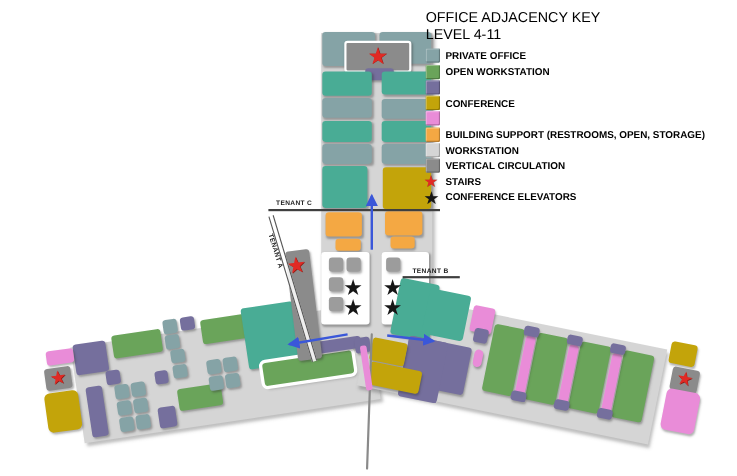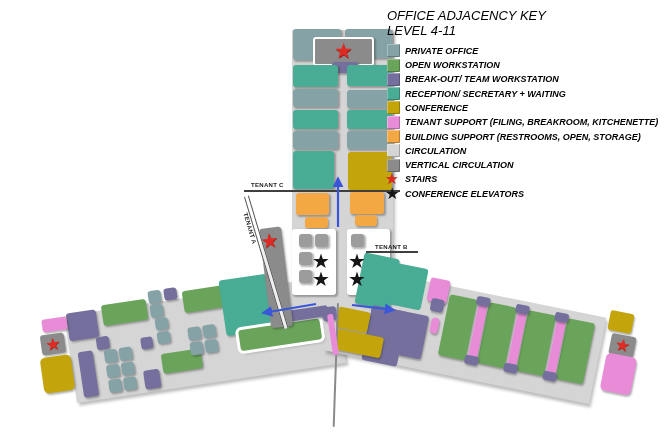--- a/index.html
+++ b/index.html
@@ -18,21 +18,21 @@
   .wframe{box-shadow:0 0 0 3px #ffffff,2px 3px 3px rgba(0,0,0,.3);}
   .pstar{position:absolute;line-height:1;z-index:6;font-family:"DejaVu Sans",sans-serif;}
   .starred{color:var(--red);text-shadow:.5px .5px 0 #8c1a12;}
   .starblk{color:var(--blk);}
   .ctr{display:flex;align-items:center;justify-content:center;}
   .tline{position:absolute;background:#3f3f3f;z-index:7;}
   .tlabel{position:absolute;font-size:6px;font-weight:700;color:#1c1c1c;letter-spacing:.3px;
           white-space:nowrap;z-index:7;}
   #arrows{position:absolute;left:0;top:0;z-index:9;pointer-events:none;color:var(--arrow);}
   
-  #legend{position:absolute;left:387px;top:8px;z-index:10;font-style:italic;}
+  #legend{position:absolute;left:387px;top:8px;z-index:10;}
   .lg-title{font-size:13px;line-height:1.18;color:#000;font-weight:400;white-space:nowrap;}
   .lg-row{display:flex;align-items:center;height:14.3px;gap:5px;}
   .lg-swatch{width:13px;height:13px;flex:0 0 13px;border-radius:1px;
              box-shadow:inset -1px -1px 0 rgba(0,0,0,.25),inset 1px 1px 0 rgba(255,255,255,.3);}
   .lg-star{width:15px;flex:0 0 15px;font-size:15px;line-height:13px;margin-left:-2px;
            text-align:left;font-family:"DejaVu Sans",sans-serif;text-shadow:.4px .4px 0 rgba(0,0,0,.35);}
   .lg-label{font-size:9px;font-weight:700;color:#000;white-space:nowrap;letter-spacing:0;}
   #legend-list{margin-top:5px;}
 </style>
 </head>
@@ -183,51 +183,44 @@
 
     <div class="lg-row">
       <span class="lg-swatch" style="background: rgb(106, 164, 90);"></span>
 
       <span class="lg-label">OPEN WORKSTATION</span>
     </div>
 
     <div class="lg-row">
       <span class="lg-swatch" style="background: rgb(117, 111, 157);"></span>
 
-      <span class="lg-label">BREAK-OUT/ TEAM WORKSTATION</span>
-    </div>
-
-    <div class="lg-row">
-      <span class="lg-swatch" style="background: rgb(73, 172, 149);"></span>
-
-      <span class="lg-label">RECEPTION/ SECRETARY + WAITING</span>
-    </div>
+    </div>
+
 
     <div class="lg-row">
       <span class="lg-swatch" style="background: rgb(195, 164, 10);"></span>
 
       <span class="lg-label">CONFERENCE</span>
     </div>
 
     <div class="lg-row">
       <span class="lg-swatch" style="background: rgb(233, 140, 216);"></span>
 
-      <span class="lg-label">TENANT SUPPORT (FILING, BREAKROOM, KITCHENETTE)</span>
     </div>
 
     <div class="lg-row">
       <span class="lg-swatch" style="background: rgb(244, 168, 67);"></span>
 
       <span class="lg-label">BUILDING SUPPORT (RESTROOMS, OPEN, STORAGE)</span>
     </div>
 
     <div class="lg-row">
       <span class="lg-swatch" style="background: rgb(213, 213, 213);"></span>
 
-      <span class="lg-label">CIRCULATION</span>
+      <span class="lg-label">WORKSTATION</span>
     </div>
 
     <div class="lg-row">
       <span class="lg-swatch" style="background: rgb(139, 139, 139);"></span>
 
       <span class="lg-label">VERTICAL CIRCULATION</span>
     </div>
 
     <div class="lg-row">
 

